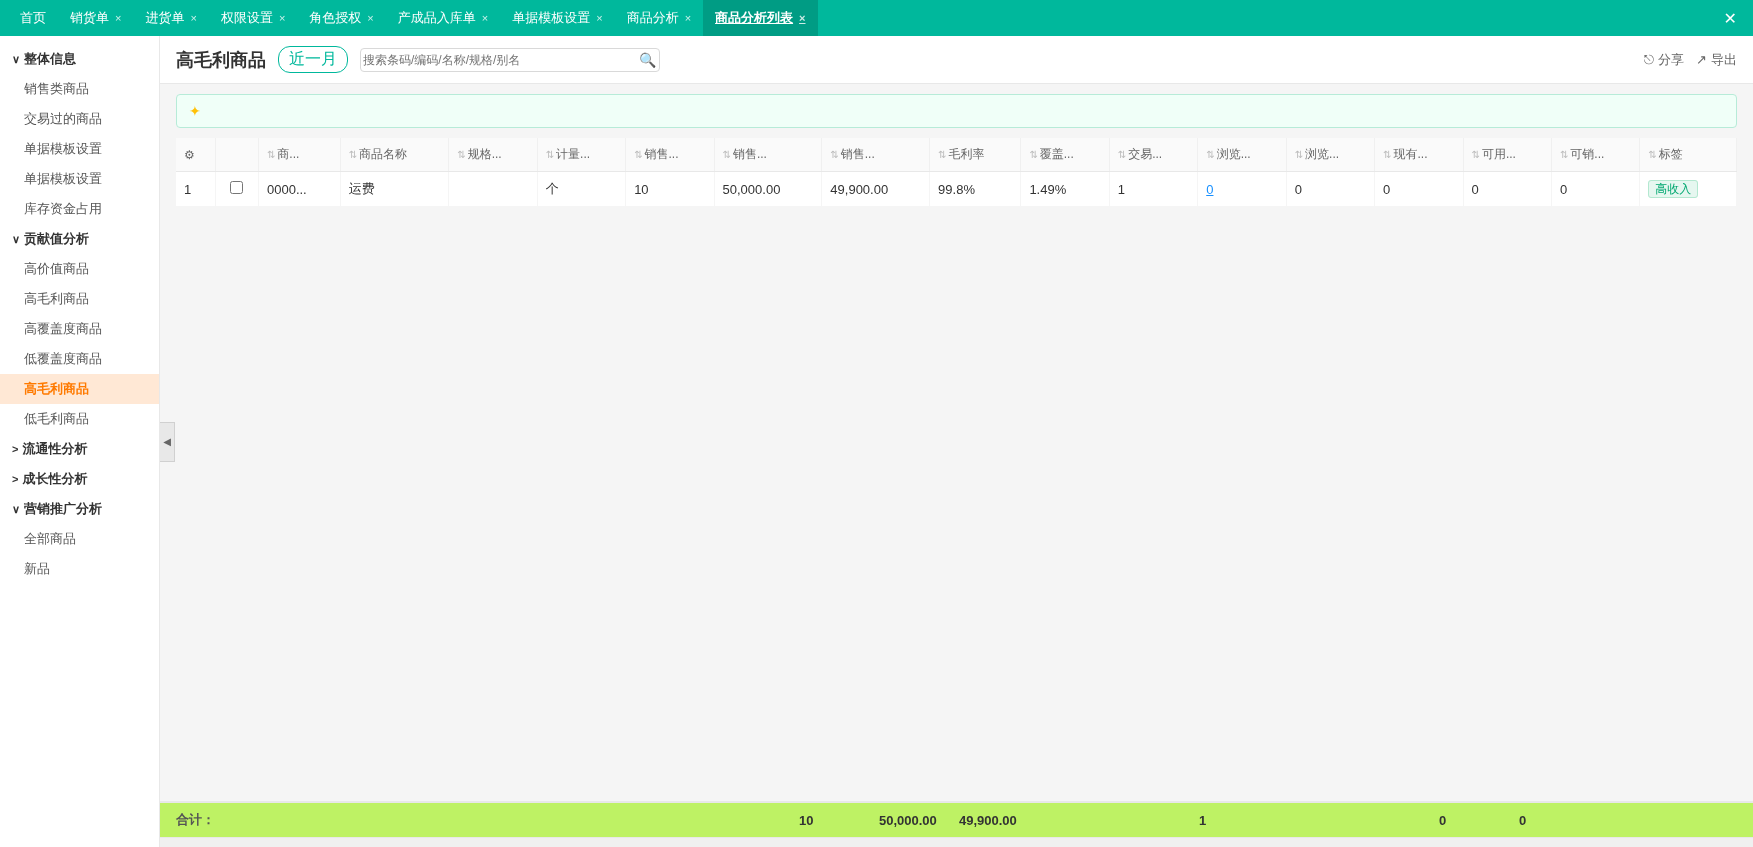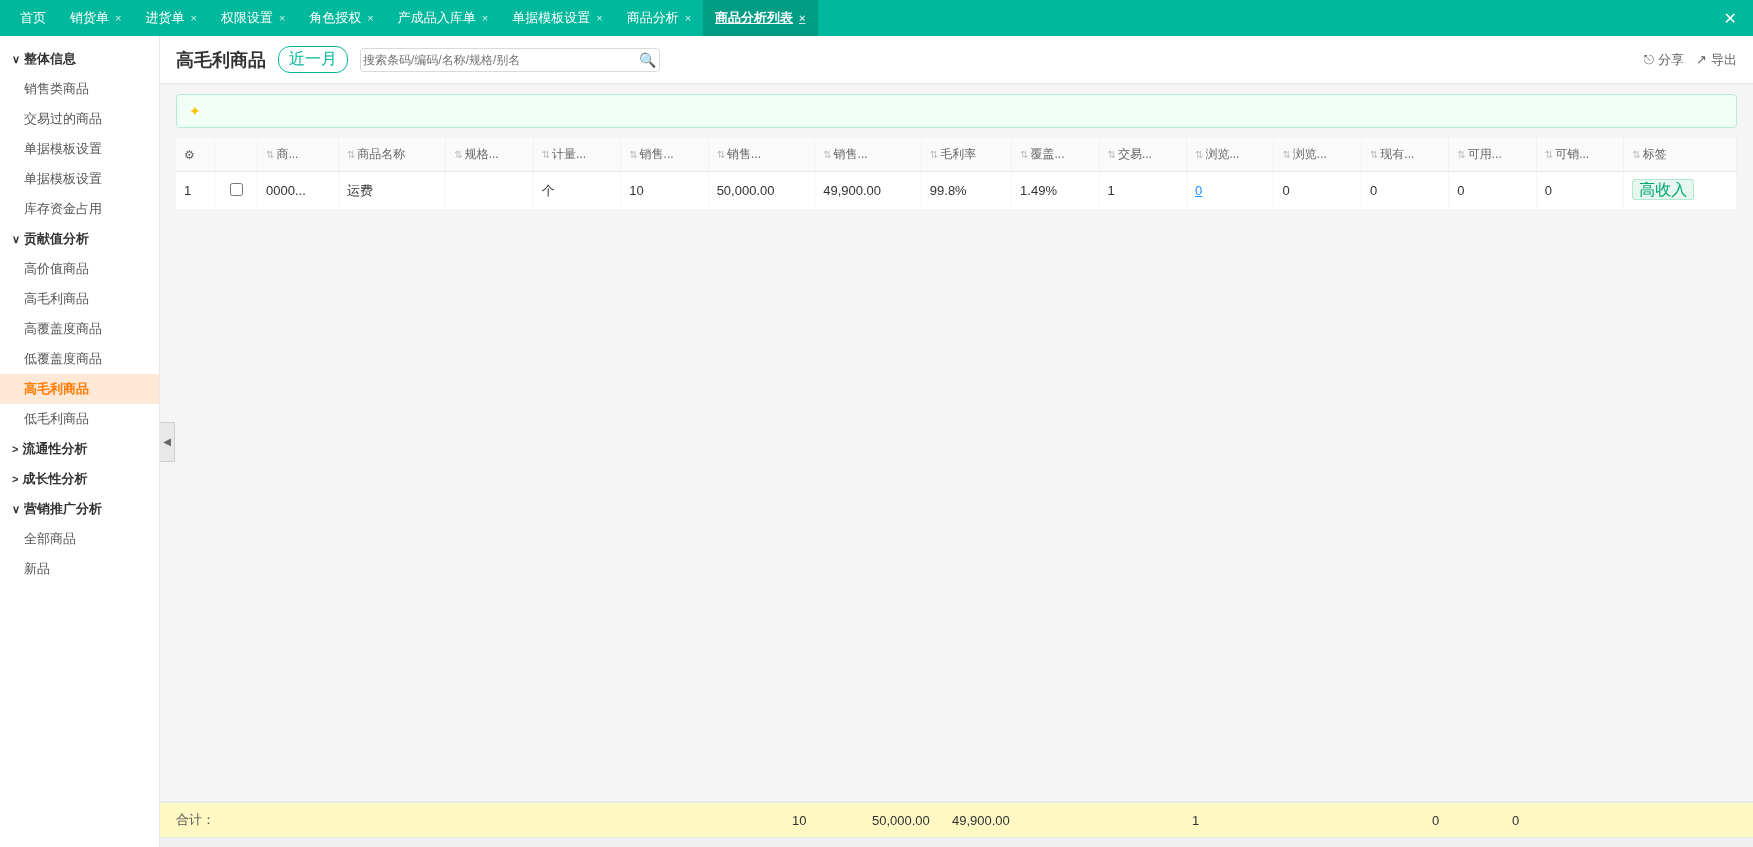--- a/index.html
+++ b/index.html
@@ -218,37 +218,38 @@
       color: #333;
       font-size: 13px;
       white-space: nowrap;
     }
     .tag-high-income {
       background: #e6f7f0;
       color: #00a870;
       border: 1px solid #b3e8d0;
       border-radius: 3px;
       padding: 1px 6px;
-      font-size: 16px;
+      font-size: 12px;
     }
     .link-cell { color: #1890ff; text-decoration: underline; cursor: pointer; }
     .checkbox-cell { text-align: center; }
     input[type="checkbox"] { cursor: pointer; }
 
     
     .footer-total {
-      background: #fef9c3;
+      background: #bef264;
       border-top: 2px solid #e8e8e8;
       display: flex;
       align-items: center;
       padding: 8px 16px;
       font-size: 13px;
       color: #333;
       flex-shrink: 0;
-      gap: 8px;
+      gap: 15px;
+      font-weight: bold;
     }
     .footer-total .total-label {
       min-width: 120px;
       color: #555;
     }
     .footer-total .total-cells {
       display: flex;
       gap: 0;
       flex: 1;
     }

